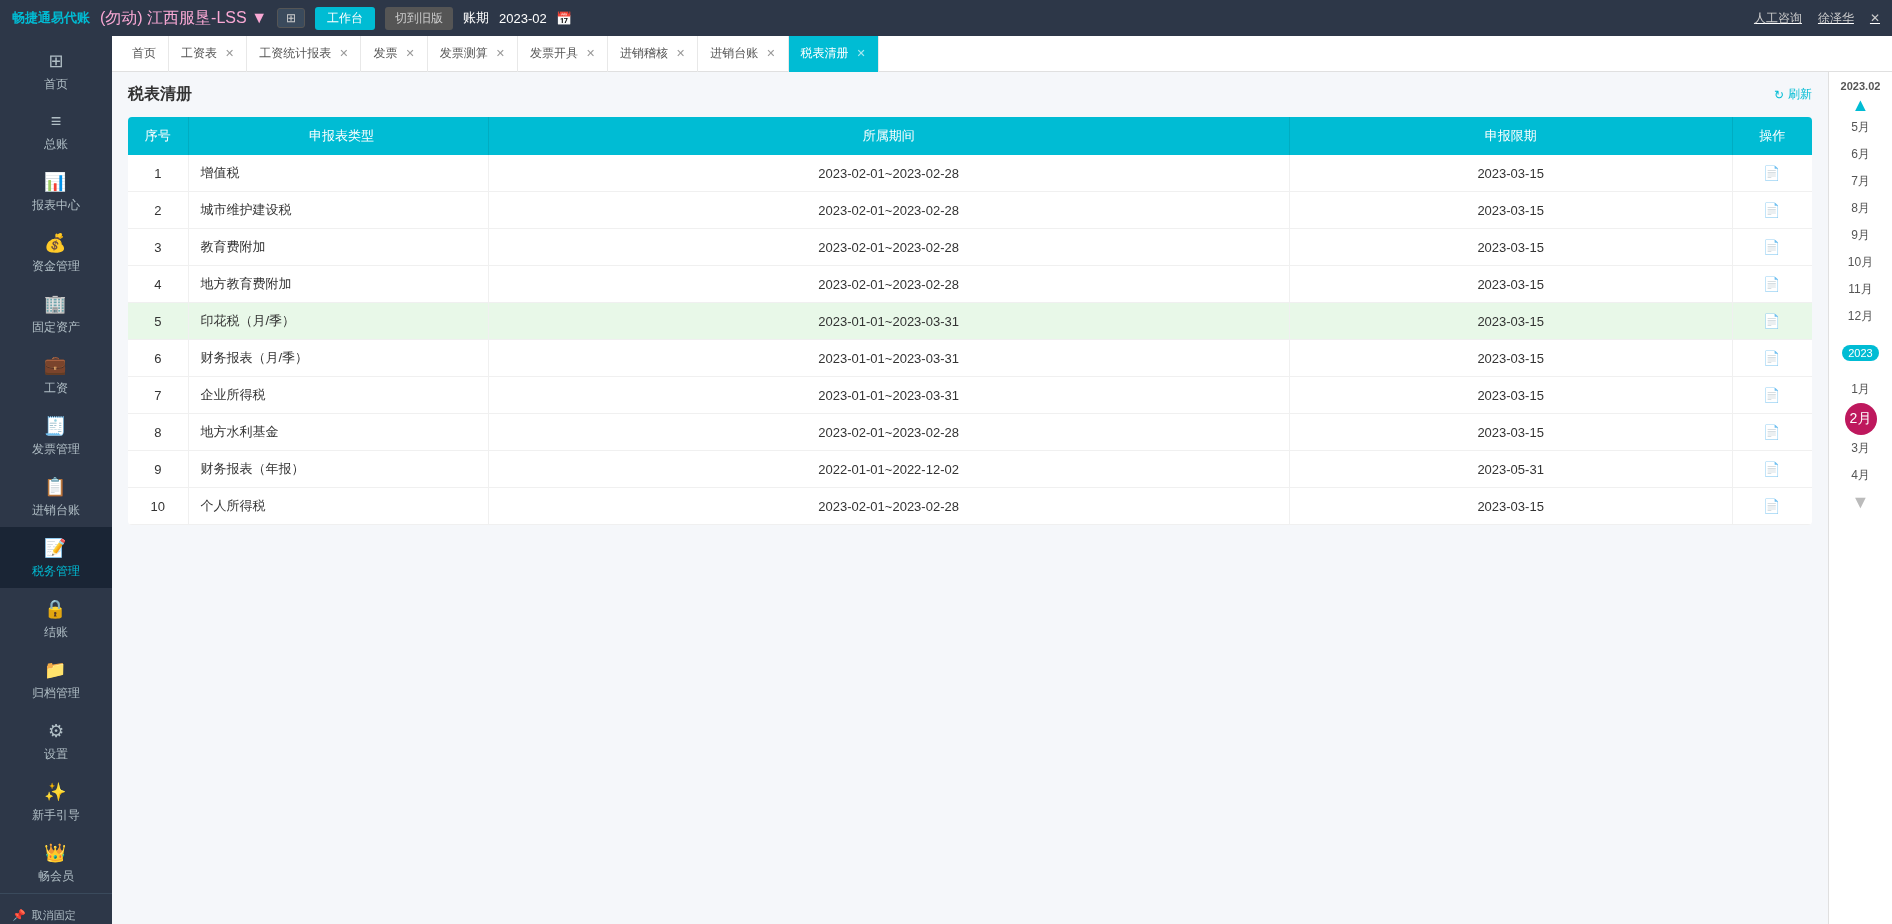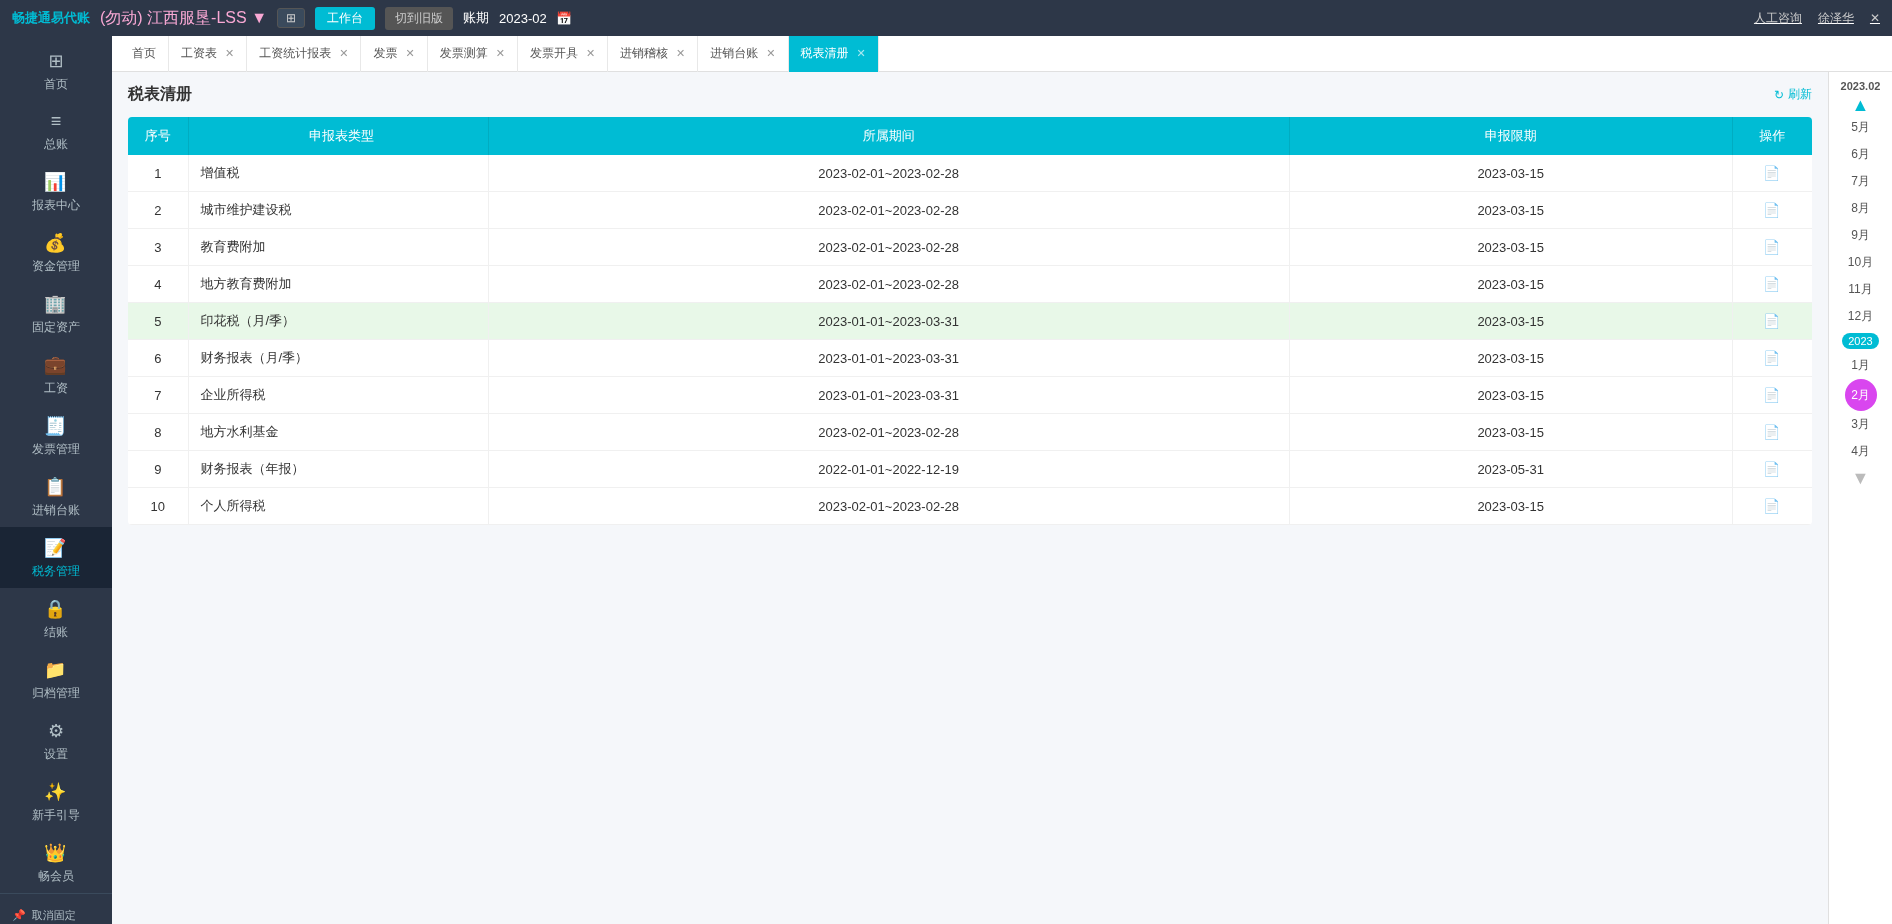--- a/index.html
+++ b/index.html
@@ -232,38 +232,38 @@
     }
     .period-month {
       width: 100%;
       text-align: center;
       padding: 5px 0;
       font-size: 12px;
       color: #555;
       cursor: pointer;
     }
     .period-month.active {
-      background: #d946ef;
+      background: #be185d;
       color: #fff;
       border-radius: 50%;
       width: 32px;
       height: 32px;
       display: flex;
       align-items: center;
       justify-content: center;
       margin: 0 auto;
-      font-size: 12px;
+      font-size: 14px;
     }
     .period-year-badge {
       background: #00bcd4;
       color: #fff;
       font-size: 11px;
       padding: 2px 6px;
       border-radius: 10px;
-      margin: 3px 0;
+      margin: 15px 0;
       cursor: pointer;
     }
     .period-nav-down {
       color: #bbb;
       font-size: 18px;
       cursor: pointer;
       line-height: 1;
       margin-top: 4px;
     }
   </style>
@@ -486,21 +486,21 @@
       <td>地方水利基金</td>
       <td>2023-02-01~2023-02-28</td>
       <td>2023-03-15</td>
       <td>
         <span class="action-icon">📄</span>
       </td>
     </tr>
               <tr>
       <td>9</td>
       <td>财务报表（年报）</td>
-      <td>2022-01-01~2022-12-19</td>
+      <td>2022-01-01~2022-12-02</td>
       <td>2023-05-31</td>
       <td>
         <span class="action-icon">📄</span>
       </td>
     </tr>
               <tr>
       <td>10</td>
       <td>个人所得税</td>
       <td>2023-02-01~2023-02-28</td>
       <td>2023-03-15</td>

